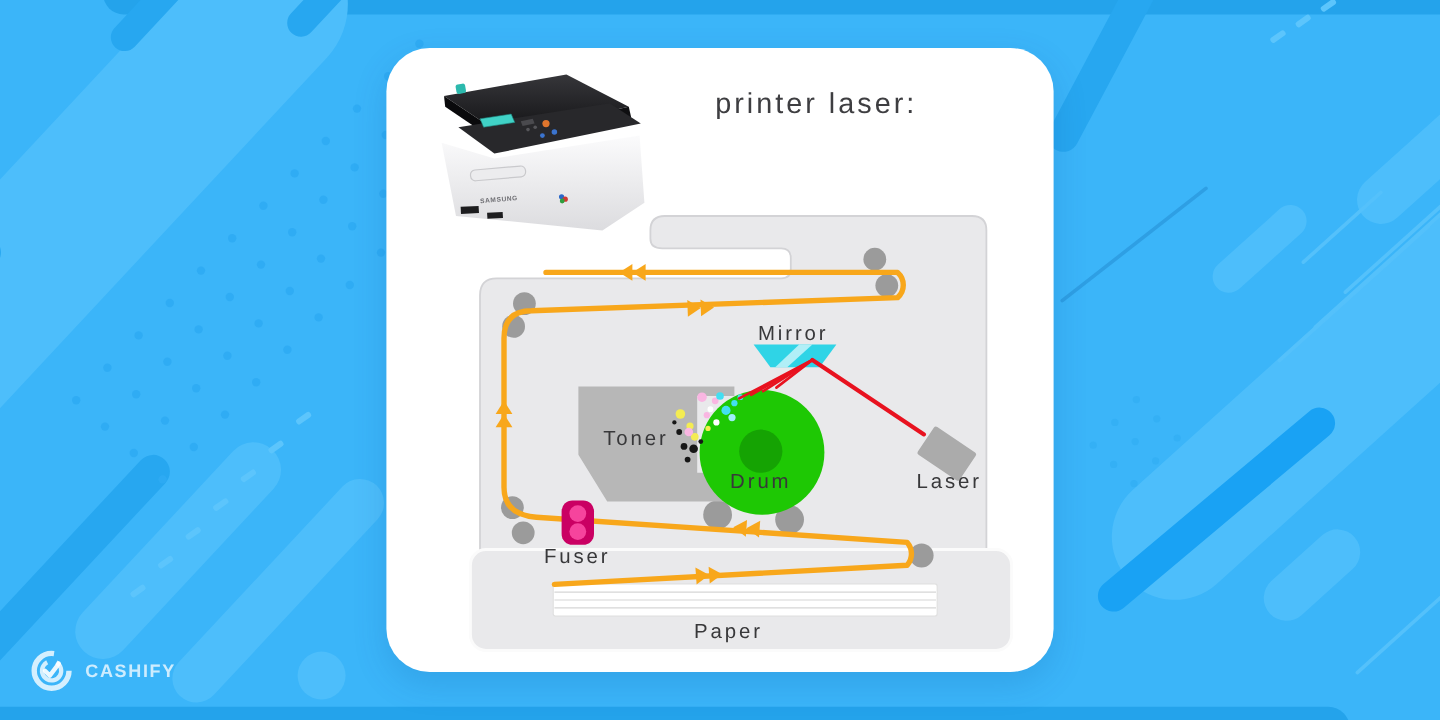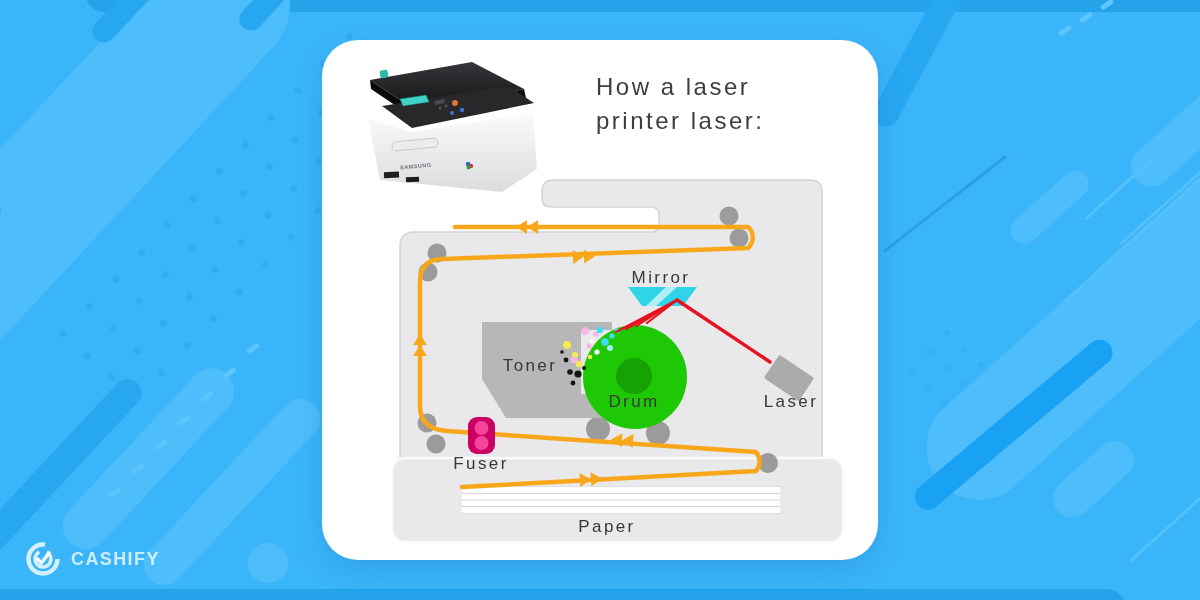--- a/index.html
+++ b/index.html
@@ -22,21 +22,21 @@
   .title{position:absolute;left:596px;top:70px;color:#3e3e41;font-size:24px;
          letter-spacing:2.5px;line-height:34px;font-weight:400;}
   .title span{display:block;}
   
   .printer{position:absolute;left:356px;top:56px;width:190px;height:145px;}
   .diagram{position:absolute;left:380px;top:168px;width:500px;height:392px;}
   svg text{font-family:"Liberation Sans",sans-serif;}
   .lbl{fill:#38383a;font-size:17px;letter-spacing:2.4px;}
   
   .logo{position:absolute;left:24px;top:540px;display:flex;align-items:center;gap:9px;}
-  .logo-text{color:rgba(255,255,255,.75);font-size:18px;font-weight:700;letter-spacing:1.4px;}
+  .logo-text{color:rgba(255,255,255,.75);font-size:15px;font-weight:700;letter-spacing:1.4px;}
 </style>
 </head>
 <body>
 
 <div class="bg">
   <div class="cap c-edge" style="left:86px;top:-22px;width:1250px;height:34px;"></div>
   <div class="cap c-edge" style="left:-80px;top:589px;width:1205px;height:36px;"></div>
 
   <div class="cap c-light" style="left:-160px;top:-50px;width:560px;height:120px;transform:rotate(-47deg);"></div>
   <div class="cap c-light" style="left:-140px;top:330px;width:600px;height:130px;transform:rotate(-47deg);"></div>
@@ -131,21 +131,20 @@
       <div class="dash" style="left: 246px; top: 346px;"></div>
       <div class="dash" style="left: 1058px; top: 28px;"></div>
       <div class="dash" style="left: 1079px; top: 15px;"></div>
       <div class="dash" style="left: 1100px; top: 2px;"></div>
     </div>
 </div>
 
 <div class="card"></div>
 
 <div class="title">
-  <span>How a laser</span>
   <span>printer laser:</span>
 </div>
 
 <svg class="printer" viewBox="0 0 190 145">
   <defs>
     <linearGradient id="lidg" x1="0" y1="0" x2="0" y2="1">
       <stop offset="0" stop-color="#36363a"></stop>
         <stop offset="1" stop-color="#121214"></stop>
     </linearGradient>
     <linearGradient id="bodyg" x1="0" y1="0" x2="0" y2="1">

